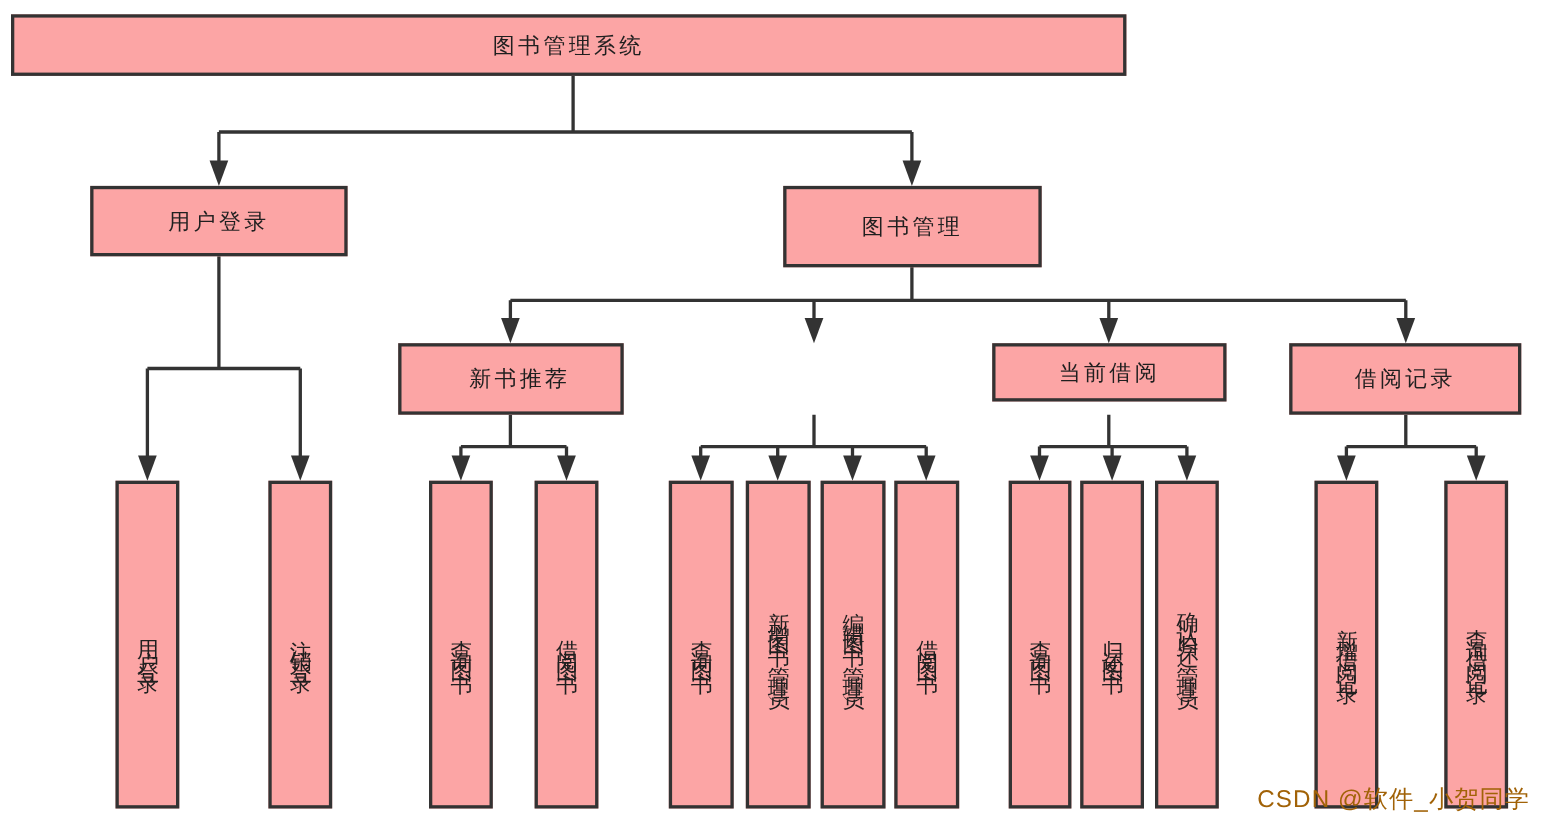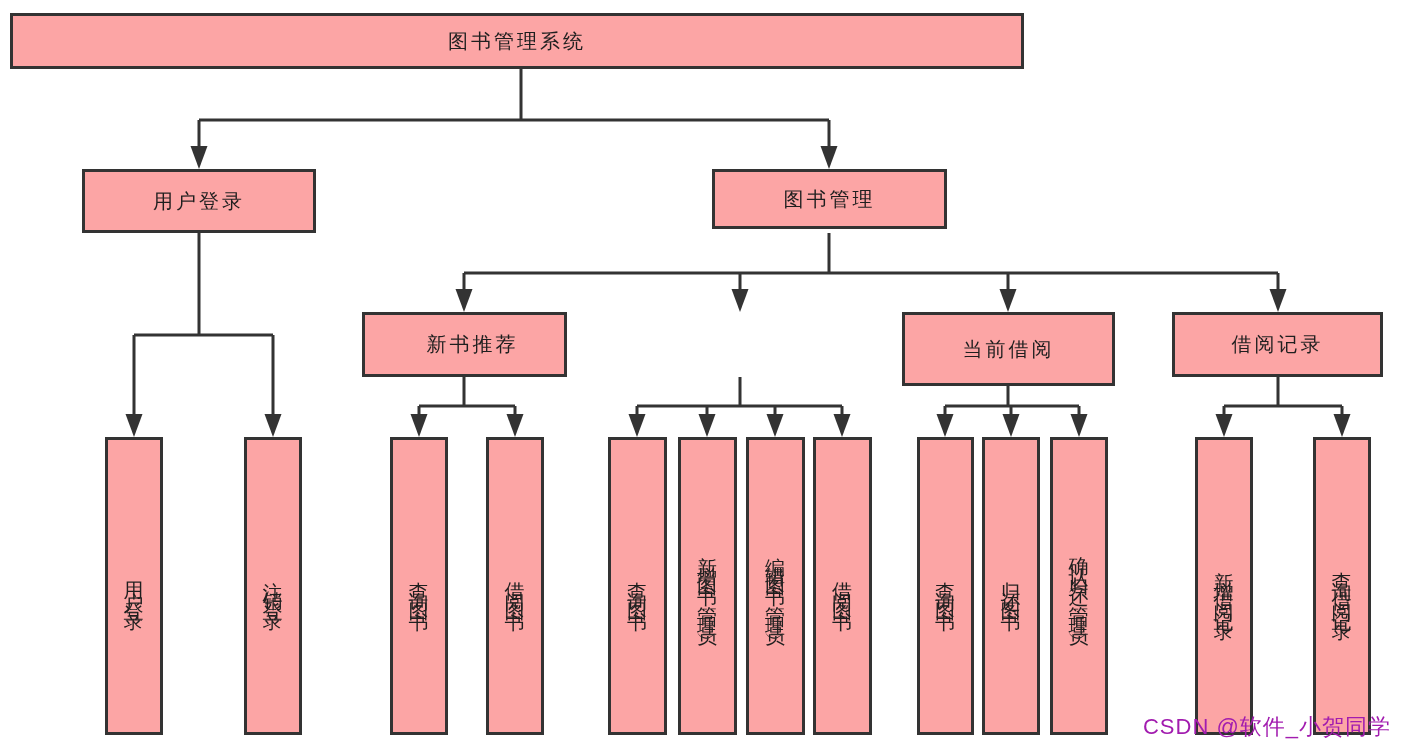--- a/index.html
+++ b/index.html
@@ -21,21 +21,21 @@
     text-orientation:mixed;
     font-size:20px;
     letter-spacing:10px;
     line-height:1;
   }
   .watermark{
     position:absolute;
     right:14px;
     bottom:5px;
     font-size:22px;
-    color:#a21caf;
+    color:#a16207;
     letter-spacing:1px;
     white-space:nowrap;
   }
 </style>
 </head>
 <body>
 
 <div class="canvas">
 
   <svg class="connectors" viewBox="0 0 1405 747" xmlns="http://www.w3.org/2000/svg">
@@ -83,28 +83,28 @@
     </g>
   </svg>
 
   <div class="box" style="left:10px;top:13px;width:1014px;height:56px;">
     <span class="hlabel">图书管理系统</span>
   </div>
 
   <div class="box" style="left:82px;top:169px;width:234px;height:64px;">
     <span class="hlabel">用户登录</span>
   </div>
-  <div class="box" style="left:712px;top:169px;width:235px;height:60px;">
+  <div class="box" style="left:712px;top:169px;width:235px;height:74px;">
     <span class="hlabel">图书管理</span>
   </div>
 
   <div class="box" style="left:362px;top:312px;width:205px;height:65px;padding-left:16px;">
     <span class="hlabel">新书推荐</span>
   </div>
-  <div class="box" style="left:902px;top:312px;width:213px;height:74px;">
+  <div class="box" style="left:902px;top:312px;width:213px;height:53px;">
     <span class="hlabel">当前借阅</span>
   </div>
   <div class="box" style="left:1172px;top:312px;width:211px;height:65px;">
     <span class="hlabel">借阅记录</span>
   </div>
 
   <div class="box leaf" style="left:105px;top:437px;width:58px;height:298px;">
     <span class="vlabel">用户登录</span>
   </div>
   <div class="box leaf" style="left:244px;top:437px;width:58px;height:298px;">

